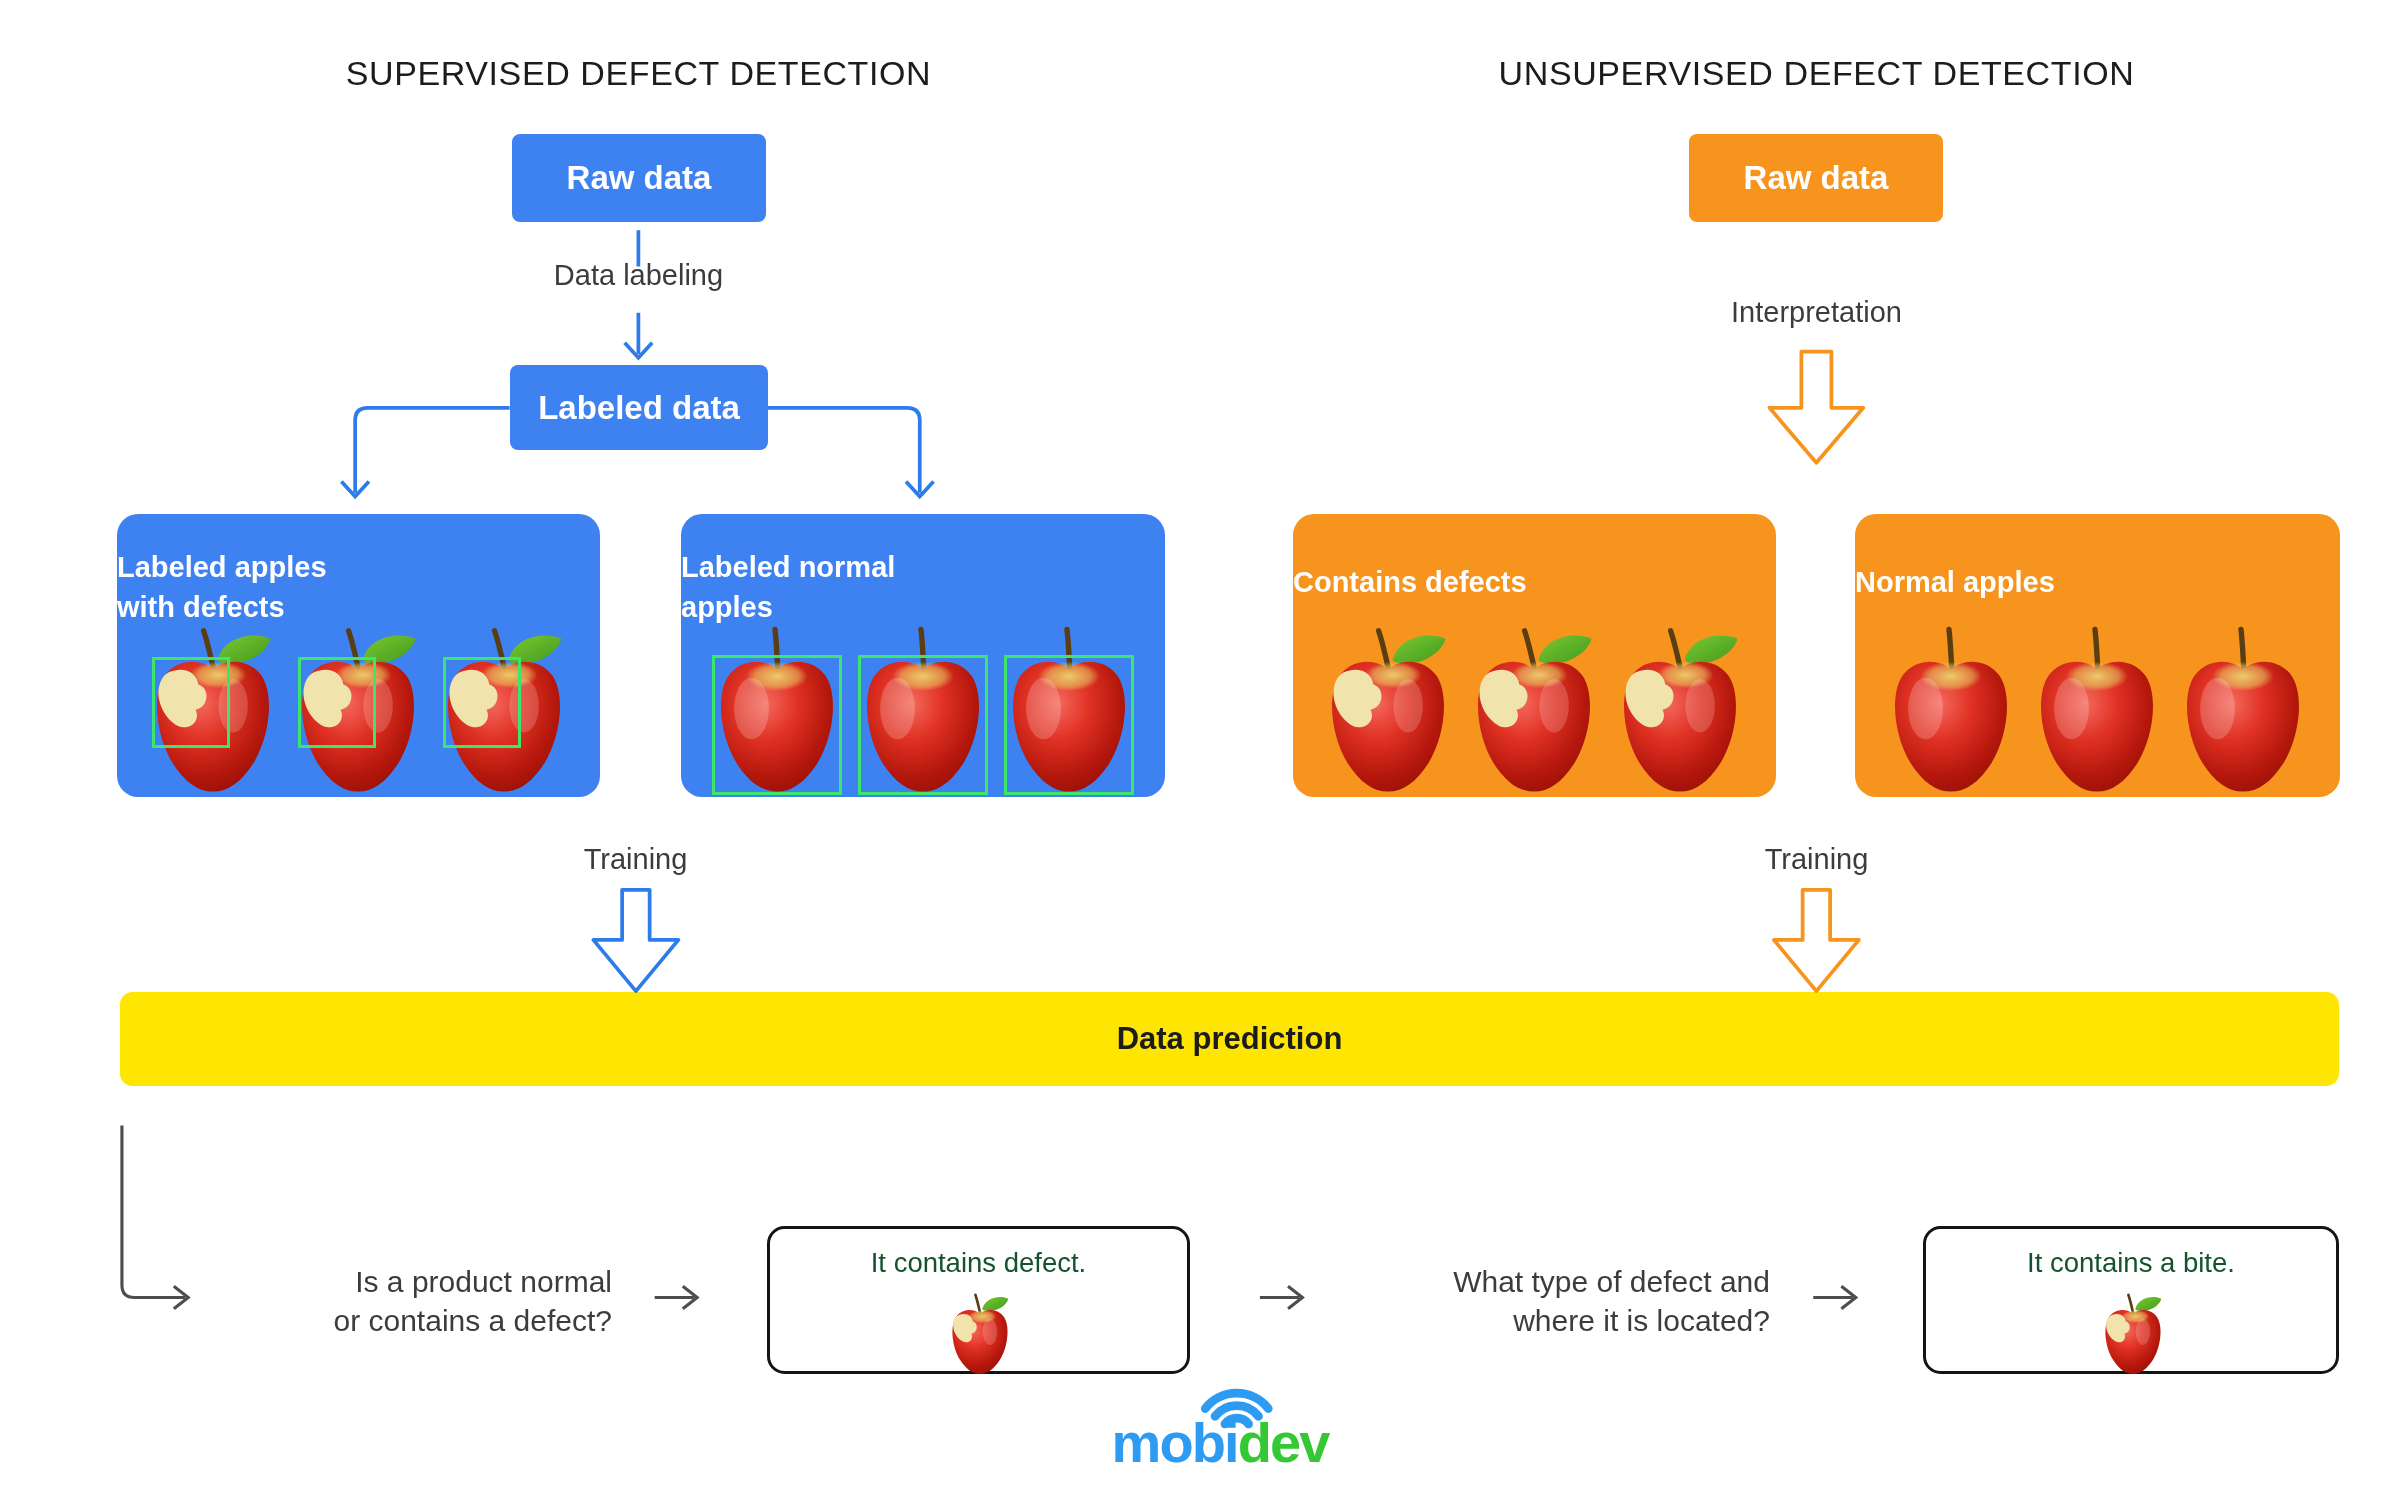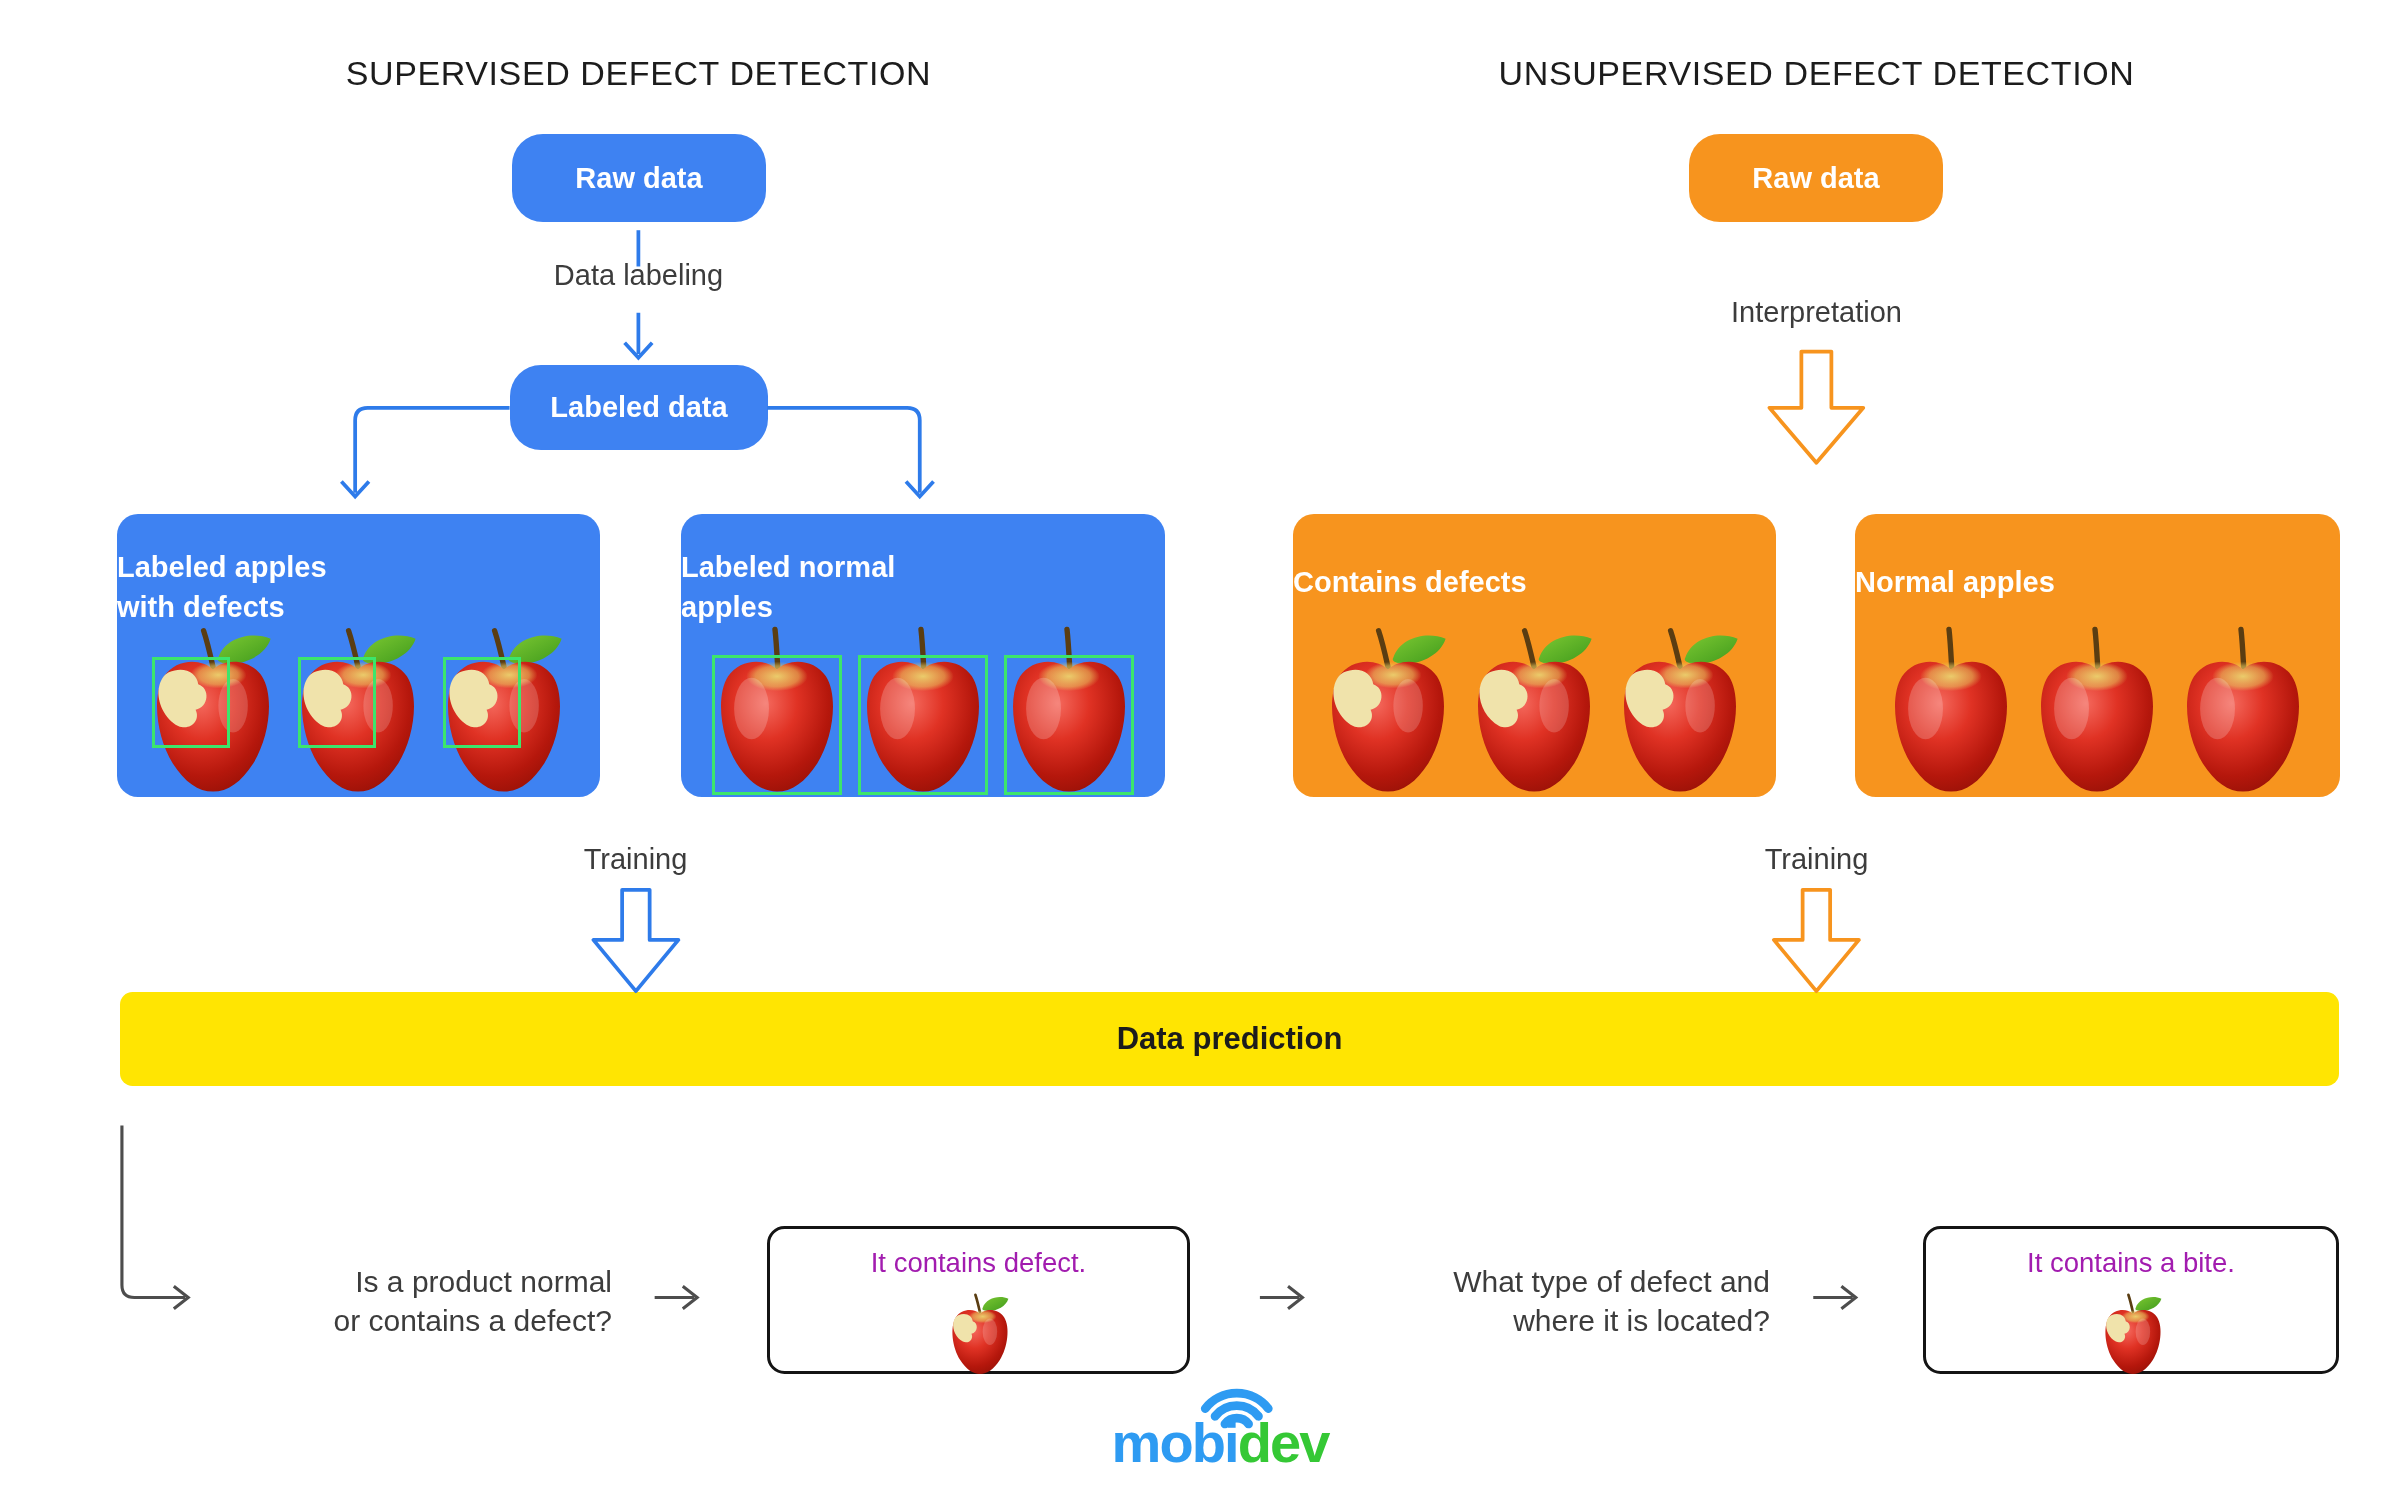--- a/index.html
+++ b/index.html
@@ -6,34 +6,34 @@
     --blue:#3E82F2; --blue_line:#2E7BEA; --orange:#F7941E; --yellow:#FFE502;
     --green_bbox:#3CE56C; --gray_arrow:#4D4D4D; --text_dark:#1C1C1C; --text_gray:#3C3C3C;
     --logo_blue:#2E9BF2; --logo_green:#35C835; --box_border:#141414; --white:#FFFFFF;
   }
   *{margin:0;padding:0;box-sizing:border-box}
   html,body{background:#fff}
   #canvas{position:relative;width:2401px;height:1509px;background:var(--white);
           font-family:"Liberation Sans","DejaVu Sans",sans-serif;overflow:hidden}
   .abs{position:absolute}
   .sec-title{font-size:34px;font-weight:400;letter-spacing:0.6px;color:var(--text_dark);text-align:center}
-  .pill{display:flex;align-items:center;justify-content:center;color:#fff;font-size:29px;font-weight:600;border-radius:31px}
+  .pill{display:flex;align-items:center;justify-content:center;color:#fff;font-size:33px;font-weight:600;border-radius:8px}
   .pill.blue{background:var(--blue)}
   .pill.orange{background:var(--orange)}
   .bigbox{border-radius:21px}
   .bigbox.blue{background:var(--blue)}
   .bigbox.orange{background:var(--orange)}
   .bigbox .btitle{position:absolute;left:0;right:0;top:33px;color:#fff;
                   font-size:29px;font-weight:600;line-height:40px}
   .flow-label{font-size:29px;color:var(--text_gray);text-align:center}
   .modelbar{background:var(--yellow);border-radius:12.5px;display:flex;align-items:center;justify-content:center}
   .modelbar span{font-size:31px;font-weight:700;color:var(--text_dark)}
   .qtext{font-size:30px;color:var(--text_gray);line-height:39px;text-align:right}
   .ansbox{background:#fff;border:3.8px solid var(--box_border);border-radius:17.5px}
-  .ansbox .atext{position:absolute;left:0;right:0;top:17.5px;text-align:center;font-size:27.5px;color:#a21caf}
+  .ansbox .atext{position:absolute;left:0;right:0;top:17.5px;text-align:center;font-size:27.5px;color:#14532d}
   .bbox{position:absolute;border:3.1px solid var(--green_bbox)}
   svg.overlay{position:absolute;left:0;top:0;pointer-events:none}
   .st-blue{stroke:var(--blue_line);fill:none;stroke-width:6}
   .st-blue-fill{stroke:var(--blue_line);fill:#fff;stroke-width:6;stroke-linejoin:round}
   .st-orange-fill{stroke:var(--orange);fill:#fff;stroke-width:6;stroke-linejoin:round}
   .st-gray{stroke:var(--gray_arrow);fill:none;stroke-width:5}
   .logo{font-size:56px;font-weight:700;letter-spacing:-1.9px;line-height:1;white-space:nowrap}
   .logo .p1{color:var(--logo_blue)}
   .logo .p2{color:var(--logo_green)}
   .arc{stroke:var(--logo_blue);fill:none;stroke-width:14;stroke-linecap:round}

